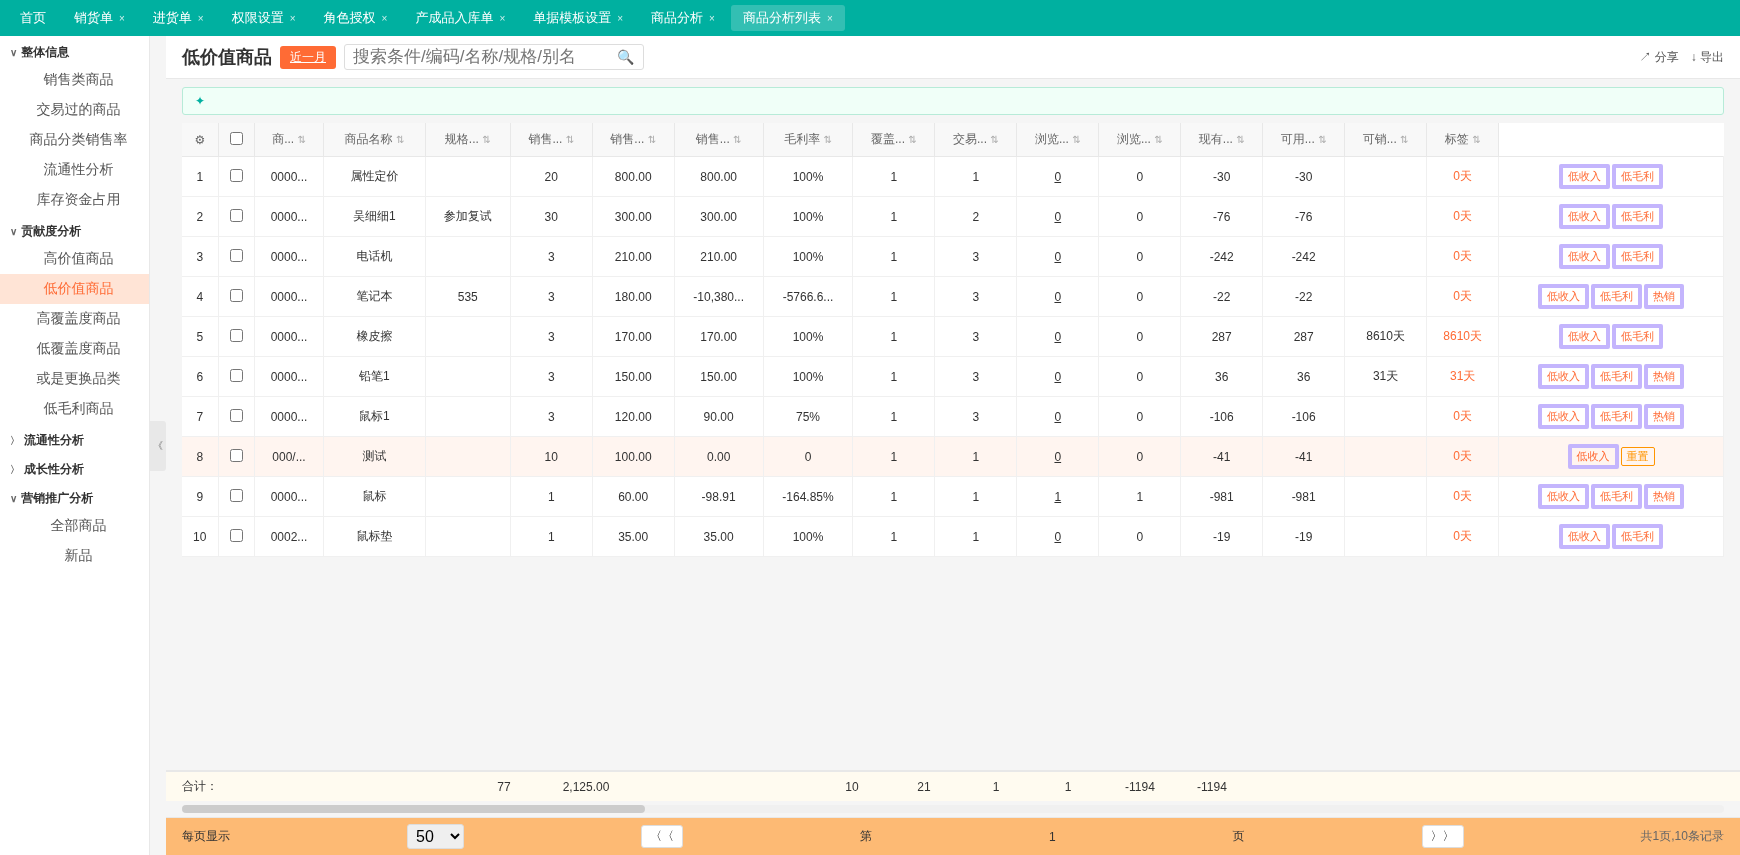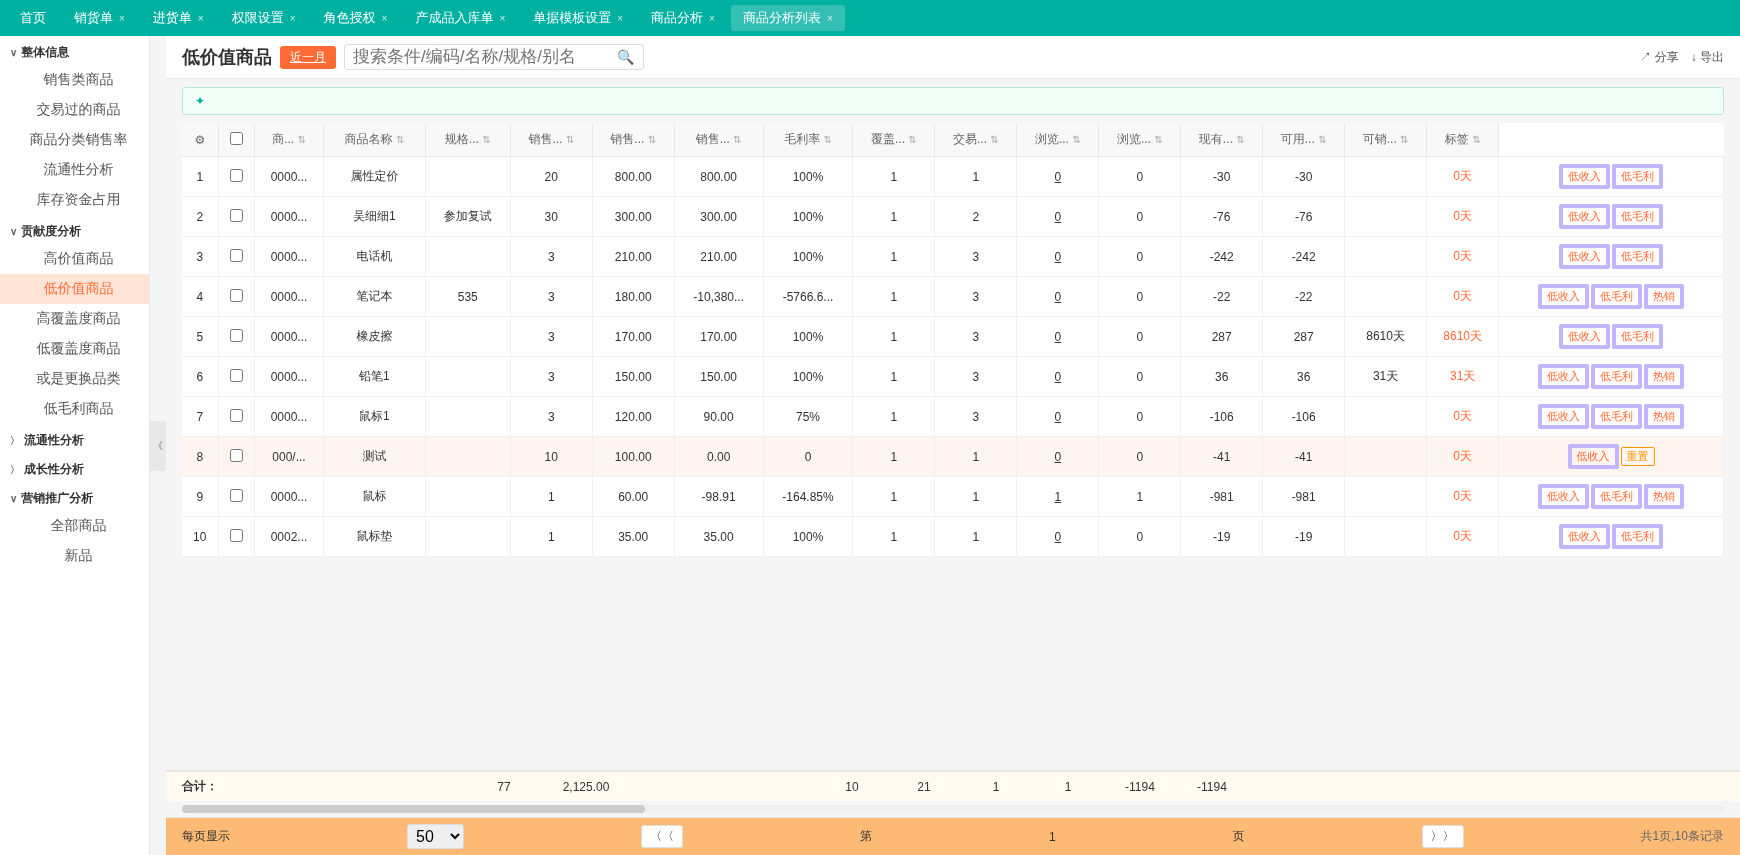--- a/index.html
+++ b/index.html
@@ -547,21 +547,21 @@
               <td>-19</td>
               <td></td>
               <td style="color: rgb(255, 107, 53);">0天</td>
               <td><span class="tag tag-low-income">低收入</span><span class="tag tag-low-income">低毛利</span></td>
             </tr>
           </tbody>
       </table>
     </div>
 
     <div style="background:#fffbf0;border-top:2px solid #e8e8e8;padding:6px 16px;display:flex;align-items:center;font-size:12px;">
-      <span style="font-weight:bold;min-width:80px;">合计：</span>
+      <span style="font-weight:normal;min-width:80px;">合计：</span>
       <div style="display:flex;gap:12px;flex:1;align-items:center;">
         <span style="min-width:200px;"></span>
         <span style="min-width:60px;text-align:center;">77</span>
         <span style="min-width:80px;text-align:center;">2,125.00</span>
         <span style="min-width:80px;"></span>
         <span style="min-width:80px;"></span>
         <span style="min-width:60px;text-align:center;">10</span>
         <span style="min-width:60px;text-align:center;">21</span>
         <span style="min-width:60px;text-align:center;">1</span>
         <span style="min-width:60px;text-align:center;">1</span>

